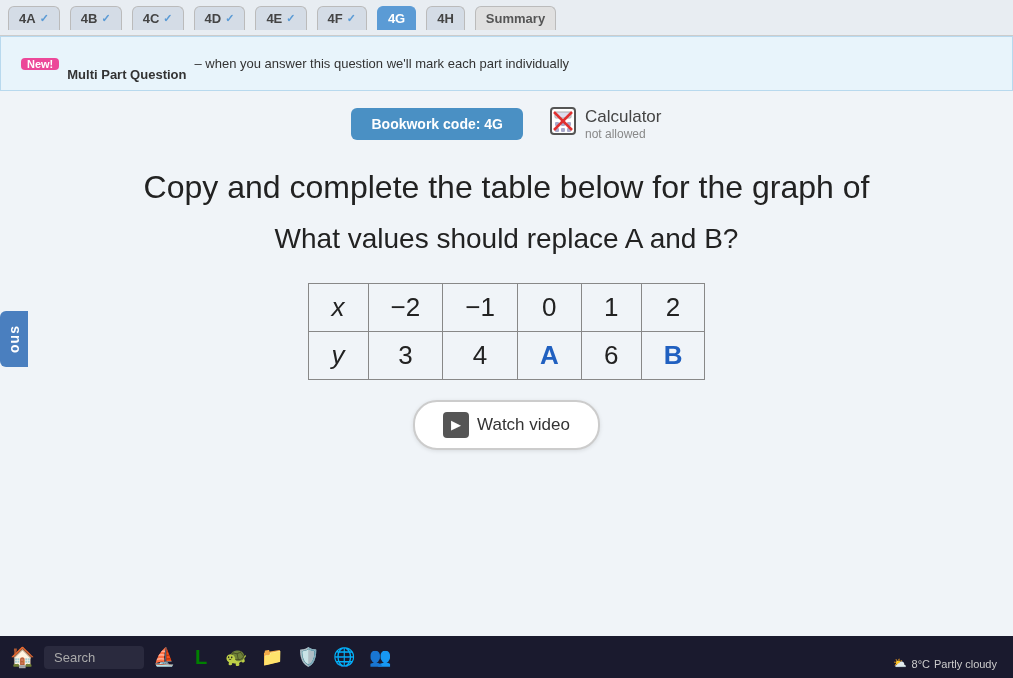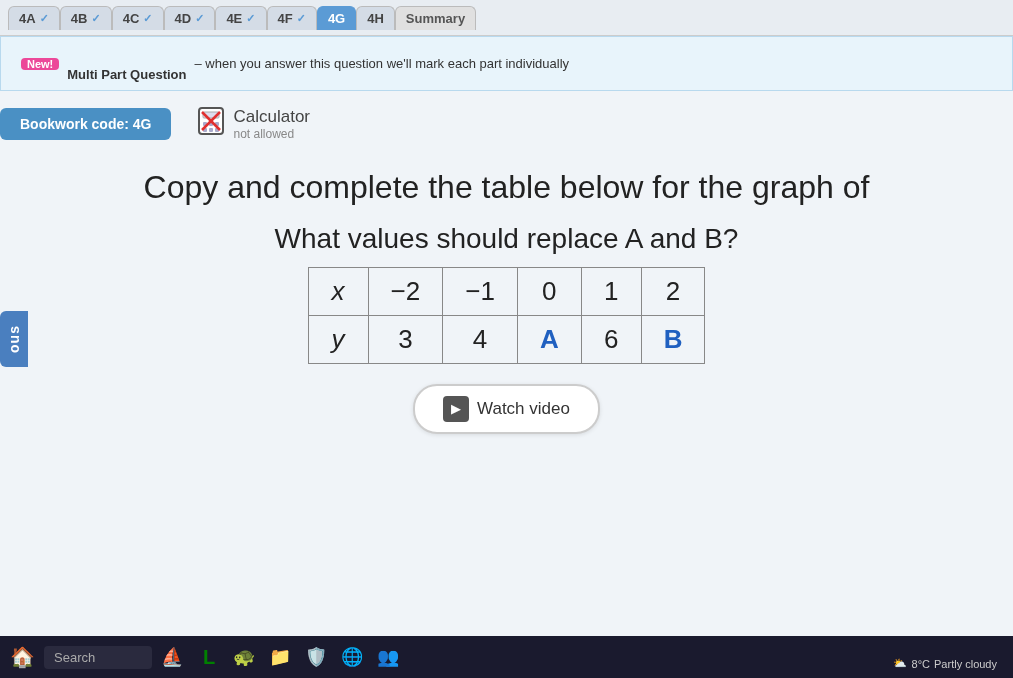--- a/index.html
+++ b/index.html
@@ -37,21 +37,21 @@
       font-size: 18px;
       cursor: pointer;
     }
 
     .taskbar-search {
       background: #2a2a3e;
       border-radius: 4px;
       padding: 4px 10px;
       color: #aaa;
       font-size: 13px;
-      width: 108px;
+      width: 100px;
     }
 
     .weather-badge {
       position: absolute;
       bottom: 8px;
       right: 16px;
       color: #ccc;
       font-size: 11px;
       display: flex;
       align-items: center;
@@ -70,21 +70,21 @@
       align-items: stretch;
     }
 
     
     .tab-bar {
       display: flex;
       align-items: center;
       background: #e8edf2;
       padding: 0 8px;
       height: 36px;
-      gap: 0;
+      gap: 10px;
       border-bottom: 1px solid #ccc;
     }
 
     .tab-item {
       display: flex;
       align-items: center;
       gap: 4px;
       padding: 4px 10px;
       background: #d4dce6;
       border-radius: 6px 6px 0 0;
@@ -136,20 +136,21 @@
 
     .bold-text {
       font-weight: bold;
       margin-top: 22px;
     }
 
     
     .bookwork-row {
       display: flex;
       align-items: center;
+      justify-content: center;
       gap: 24px;
       padding: 14px 0 4px 0;
     }
 
     .bookwork-code {
       background: #4a90c4;
       color: white;
       font-size: 14px;
       font-weight: bold;
       padding: 8px 20px;
@@ -192,21 +193,21 @@
       color: #b03080;
       text-align: center;
       font-style: italic;
       margin-bottom: 6px;
     }
 
     .question-subtitle {
       font-size: 28px;
       color: #222;
       text-align: center;
-      margin-bottom: 12px;
+      margin-bottom: 28px;
     }
 
     
     .math-table {
       border-collapse: collapse;
       margin-bottom: 20px;
     }
 
     .math-table td {
       border: 1px solid #888;

